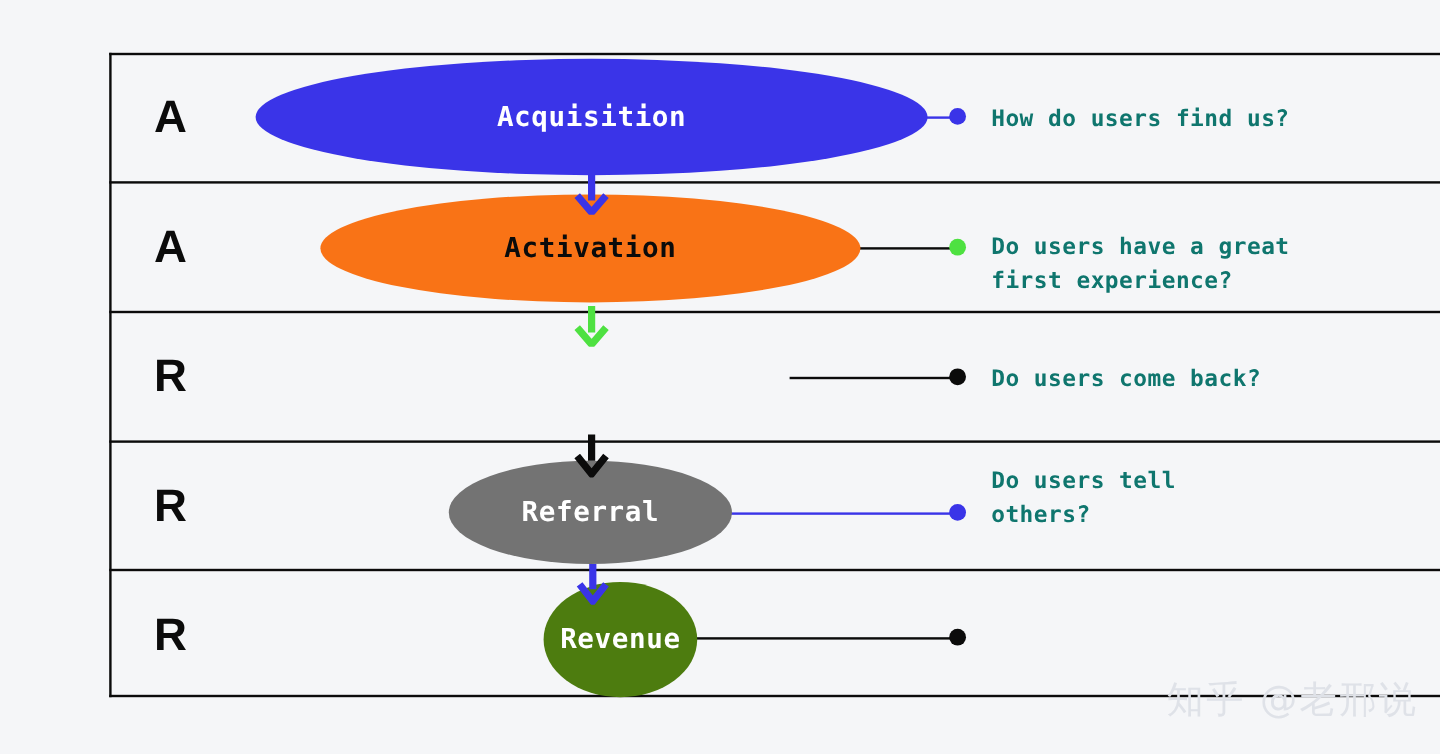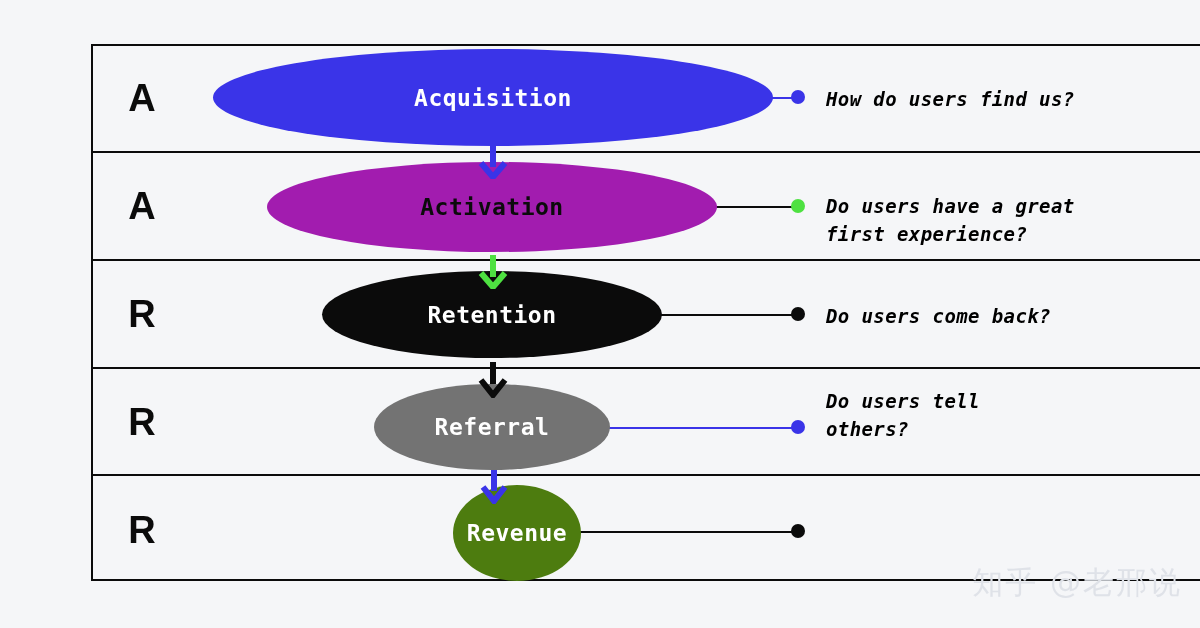--- a/index.html
+++ b/index.html
@@ -65,25 +65,24 @@
     position:absolute;
     width:14px;height:14px;
     border-radius:50%;
     background:#0b0b0b;
   }
   .caption{
     position:absolute;
     font-family:"DejaVu Sans Mono", monospace;
     font-weight:bold;
     font-size:19px;
-    color:#000000;
+    color:#0f766e;
     line-height:1.45;
     letter-spacing:0.4px;
     white-space:pre-line;
-    font-style:italic;
   }
 
   
   .arrow{position:absolute;}
 
   
   .watermark{
     position:absolute;
     right:18px;bottom:24px;
     font-family:"DejaVu Sans", sans-serif;
@@ -113,27 +112,24 @@
   <div class="connector-line" style="left:760px;top:97px;width:38px;border-color:#3a34e8"></div>
   <div class="connector-line" style="left:712px;top:206px;width:86px;border-color:#0b0b0b"></div>
   <div class="connector-line" style="left:658px;top:314px;width:140px;border-color:#0b0b0b"></div>
   <div class="connector-line" style="left:606px;top:427px;width:192px;border-color:#3a34e8"></div>
   <div class="connector-line" style="left:540px;top:531px;width:258px;border-color:#0b0b0b"></div>
 
   <div class="ellipse" style="left:213px;top:49px;width:560px;height:97px;background:#3a34e8;color:#ffffff">
     <span>Acquisition</span>
   </div>
 
-  <div class="ellipse" style="left:267px;top:162px;width:450px;height:90px;background:#a21caf;color:#0b0b0b">
+  <div class="ellipse" style="left:267px;top:162px;width:450px;height:90px;background:#f97316;color:#0b0b0b">
     <span>Activation</span>
   </div>
 
-  <div class="ellipse" style="left:322px;top:271px;width:340px;height:87px;background:#0b0b0b;color:#ffffff">
-    <span>Retention</span>
-  </div>
 
   <div class="ellipse" style="left:374px;top:384px;width:236px;height:86px;background:#737373;color:#ffffff">
     <span>Referral</span>
   </div>
 
   <div class="ellipse" style="left:453px;top:485px;width:128px;height:96px;background:#4d7c0f;color:#ffffff">
     <span>Revenue</span>
   </div>
 
   <svg class="arrow" style="left:478px;top:143px" width="30" height="36" viewBox="0 0 30 36">

